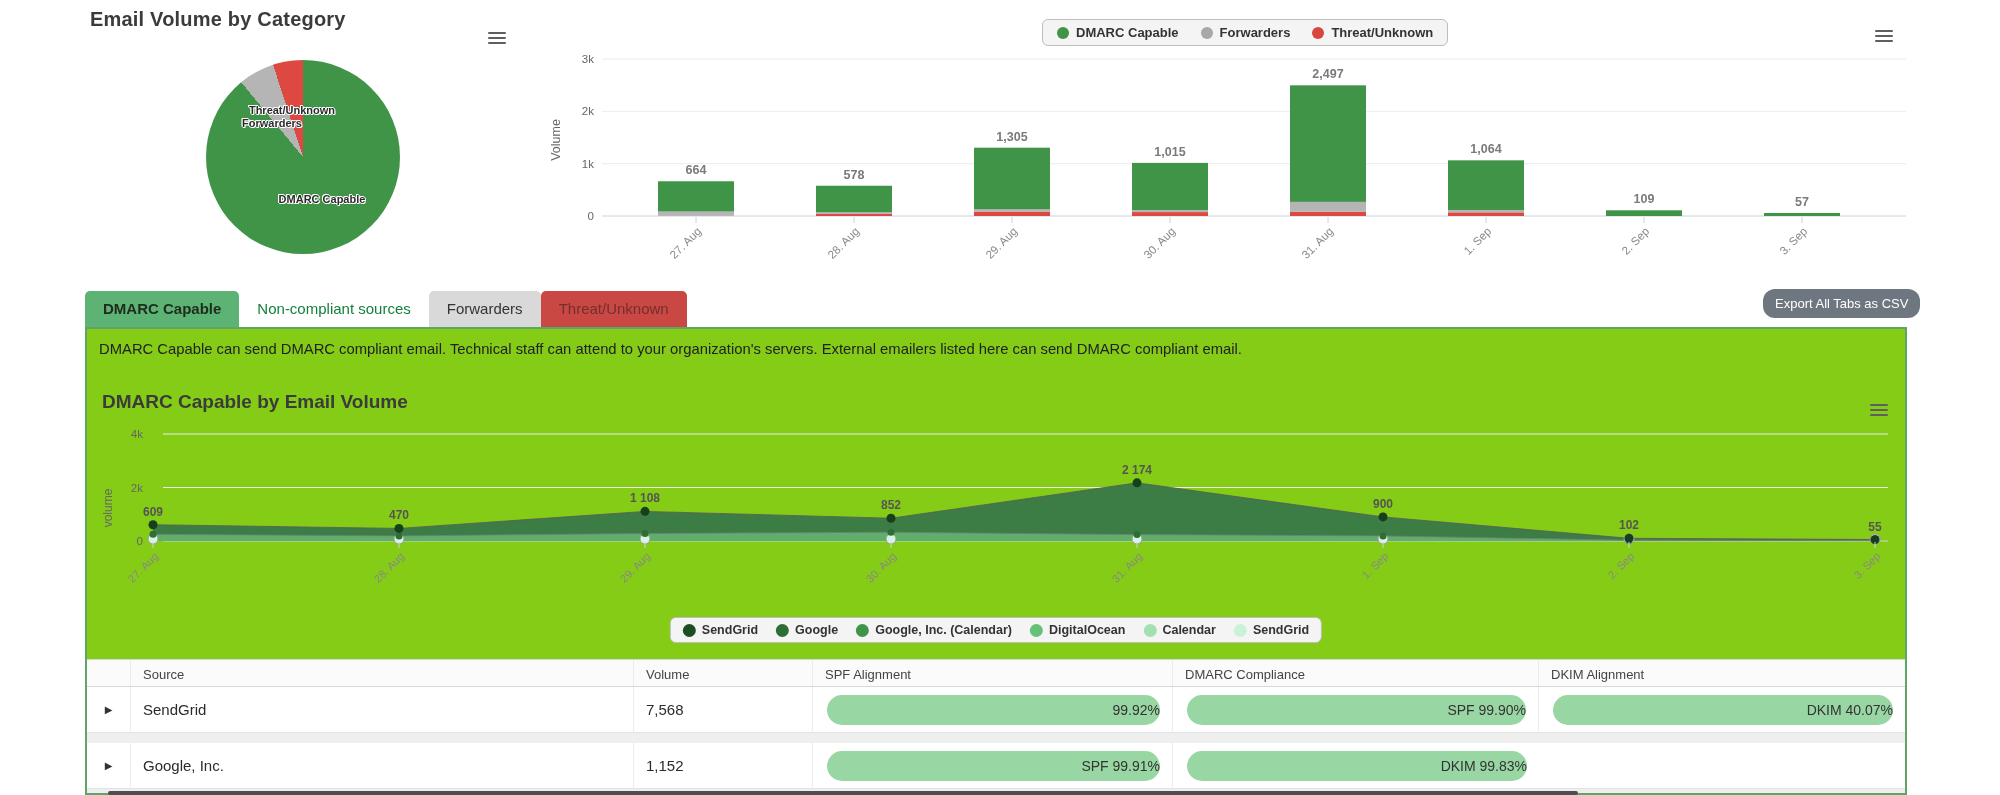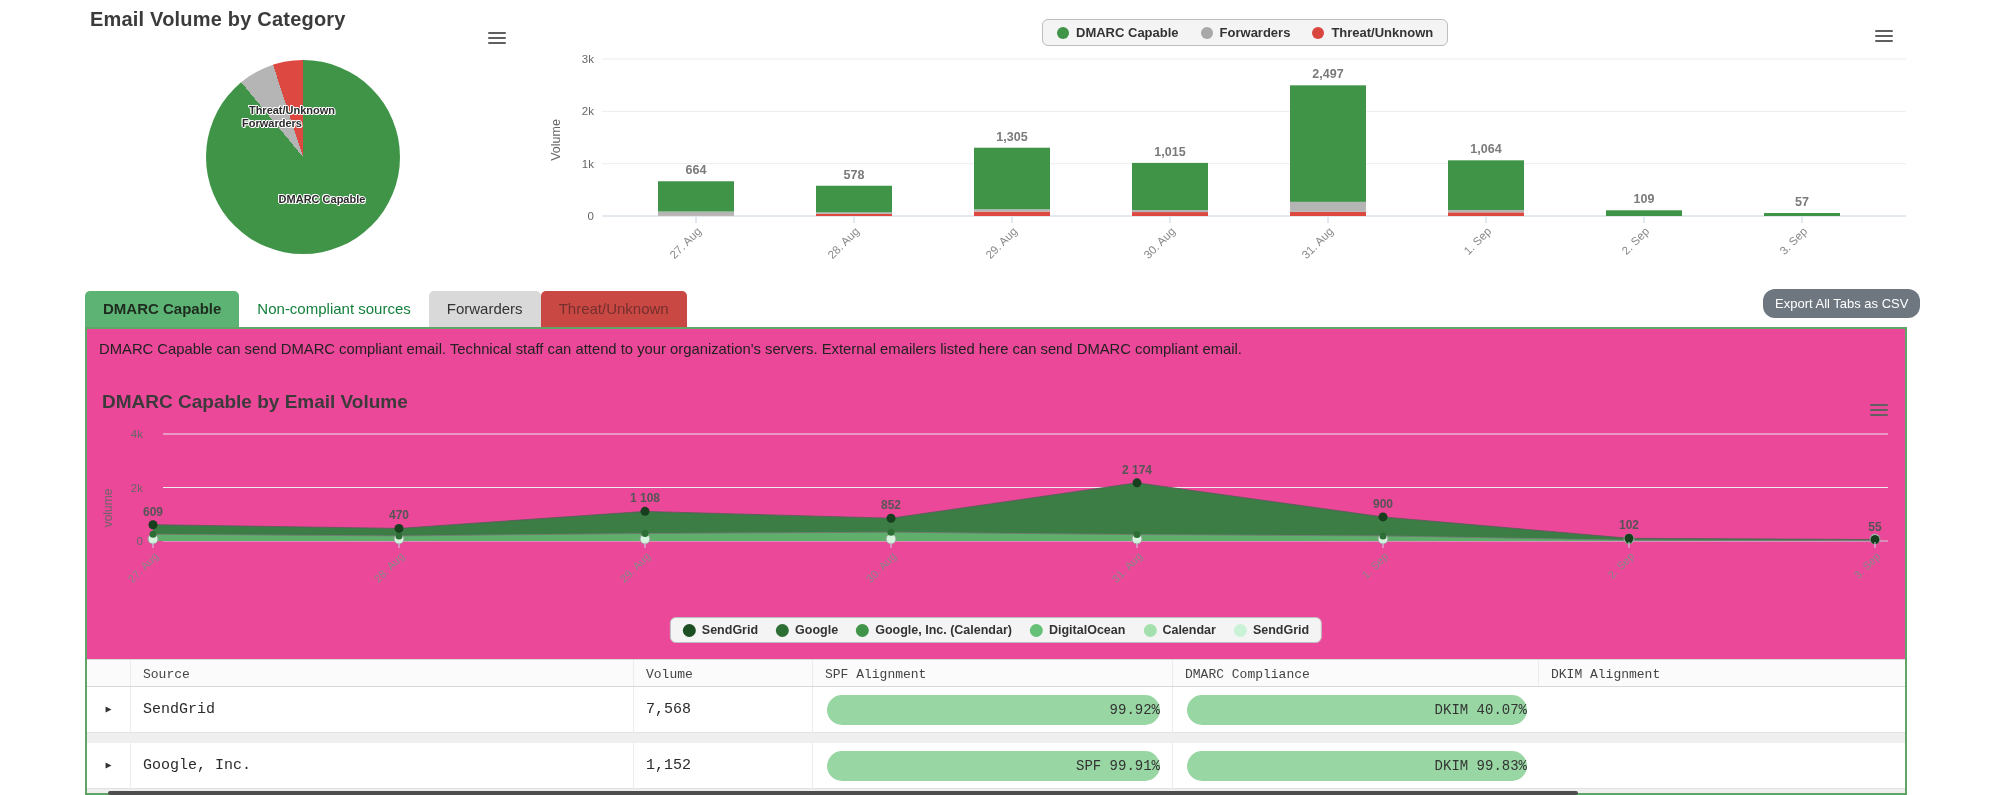--- a/index.html
+++ b/index.html
@@ -32,26 +32,26 @@
   .tabs { position:absolute; left:85px; top:291px; display:flex; align-items:flex-end; height:36px; }
   .tab { height:36px; line-height:36px; padding:0 18px; font-size:15px; border-radius:5px 5px 0 0; cursor:pointer; white-space:nowrap; }
   .tab-active { background:#5cb374; color:#1e2b1e; font-weight:bold; }
   .tab-plain { background:transparent; color:#15803d; }
   .tab-gray { background:#d9d9d9; color:#333; }
   .tab-red { background:#ca4844; color:#742f2c; }
 
   .export-btn { position:absolute; left:1763px; top:289px; height:29px; padding:0 12px; background:#6e7780; color:#fff;
     border:none; border-radius:12px; font-size:13px; font-family:inherit; cursor:pointer; }
 
-  .panel { position:absolute; left:85px; top:327px; width:1822px; height:468px; background:#ec4899; border:2px solid #5fa567; }
+  .panel { position:absolute; left:85px; top:327px; width:1822px; height:468px; background:#84cc16; border:2px solid #5fa567; }
   .panel-desc { position:absolute; left:12px; top:12px; font-size:14.8px; color:#222; }
   .section-title { position:absolute; left:15px; top:62px; font-size:19px; font-weight:600; color:#3b3b3b; }
 
   .data-table { position:absolute; left:0; top:330px; width:100%; bottom:0; background:#efefef; overflow:hidden; }
-  .t-row { display:grid; grid-template-columns:44px 503px 179px 360px 366px 1fr; width:100%; background:#fff;font-family:Liberation Mono, monospace; }
+  .t-row { display:grid; grid-template-columns:44px 503px 179px 360px 366px 1fr; width:100%; background:#fff; }
   .t-head { height:28px; background:#fbfbfb; border-top:1px solid #d8d8d8; border-bottom:1px solid #d8d8d8; }
   .t-head .cell { font-size:13px; color:#444; padding:7px 0 0 12px; }
   .t-body { height:46px; margin-bottom:10px; border-bottom:1px solid #e2e2e2; }
   .cell { border-right:1px solid #ececec; position:relative; }
   .cell:last-child { border-right:none; }
   .expander { text-align:center; font-size:10px; color:#333; line-height:46px; cursor:pointer; }
   .src-cell { font-size:15px; color:#2b2b2b; line-height:46px; padding-left:12px; }
   .vol-cell { font-size:15px; color:#2b2b2b; line-height:46px; padding-left:12px; }
   .pill { margin:8px 12px 0 14px; height:30px; border-radius:16px; background:#98d7a3; color:#333;
     font-size:14px; text-align:right; line-height:30px; }
@@ -272,20 +272,23 @@
         </div>
       <div id="table-rows">
           <div class="t-row t-body">
             <div class="cell expander">▶</div>
             <div class="cell src-cell">SendGrid</div>
             <div class="cell vol-cell">7,568</div>
             <div class="cell">
               <div class="pill">99.92%</div>
             </div>
             <div class="cell">
+              <div class="pill">SPF 99.90%</div>
+            </div>
+            <div class="cell">
               <div class="pill">DKIM 40.07%</div>
             </div>
           </div>
           <div class="t-row t-body">
             <div class="cell expander">▶</div>
             <div class="cell src-cell">Google, Inc.</div>
             <div class="cell vol-cell">1,152</div>
             <div class="cell">
               <div class="pill">SPF 99.91%</div>
             </div>

